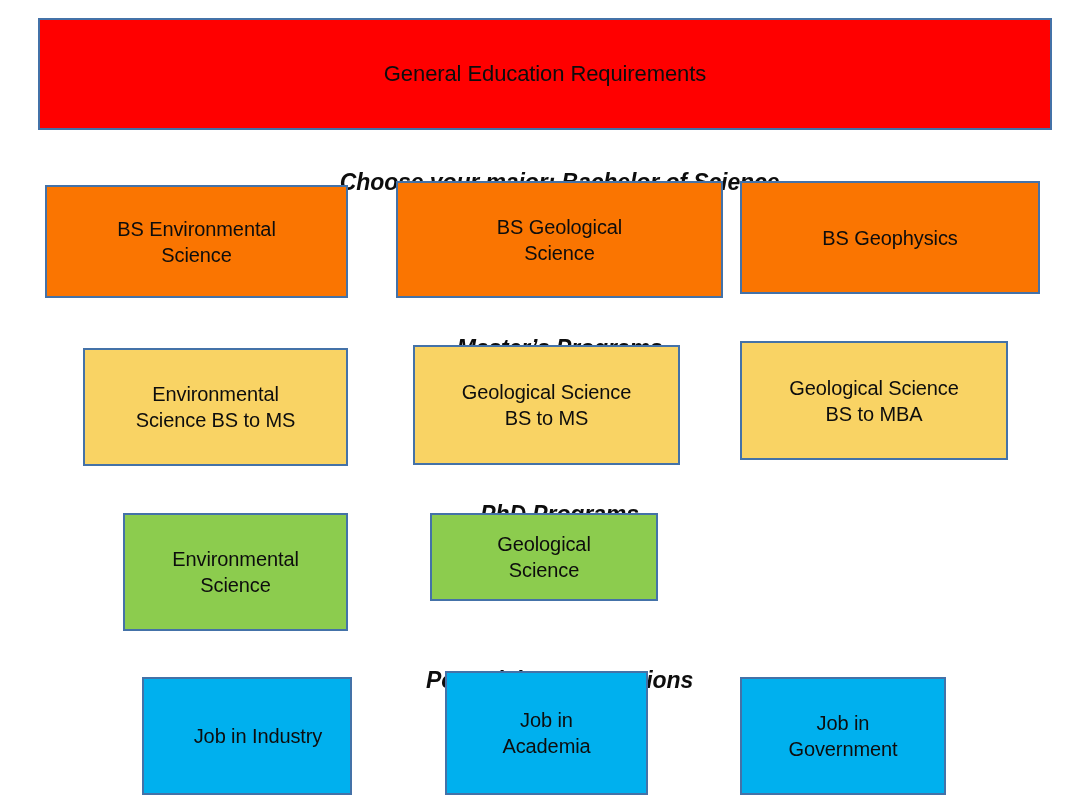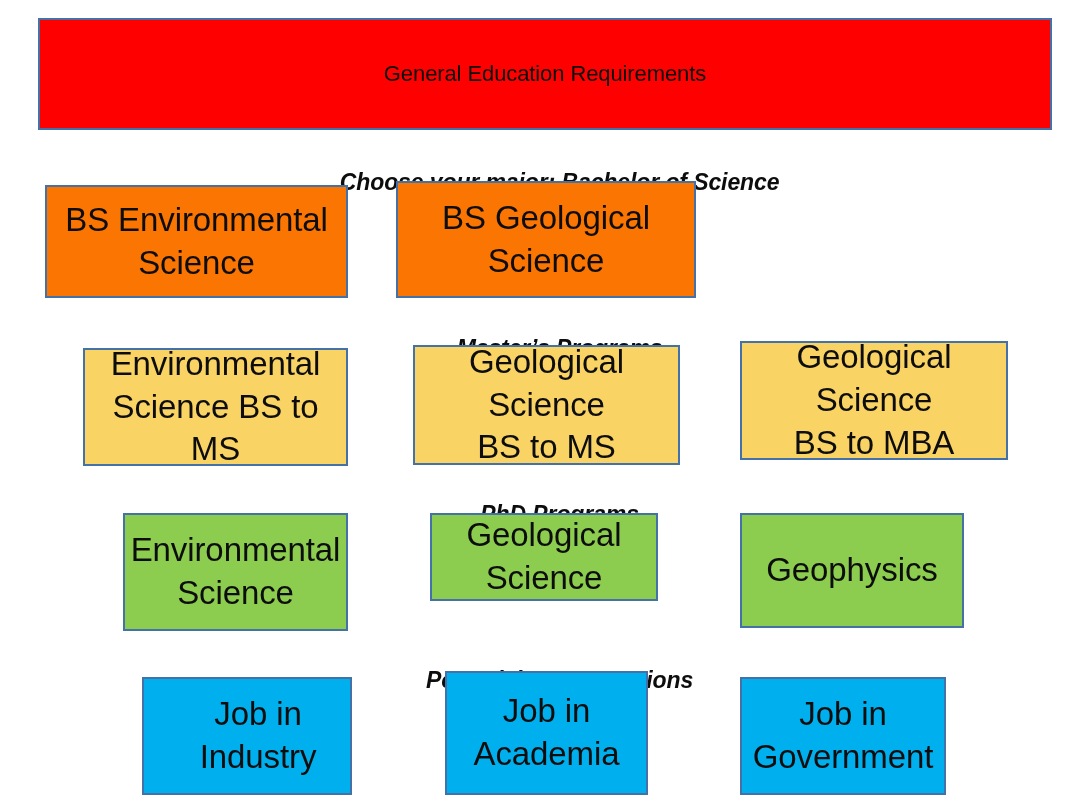--- a/index.html
+++ b/index.html
@@ -21,21 +21,21 @@
   .node {
     position: absolute;
     box-sizing: border-box;
     border: 2px solid #4472a8;
     display: flex;
     align-items: center;
     justify-content: center;
     text-align: center;
     color: #0d0d0d;
     font-family: "Liberation Sans", sans-serif;
-    font-size: 33px;
+    font-size: 20px;
     font-weight: 400;
     line-height: 1.30;
     letter-spacing: -0.1px;
     white-space: pre-line;
     padding: 2px 6px;
   }
   .node.banner {
     font-size: 22px;
   }
   .section-label {
@@ -62,23 +62,26 @@
   </div>
 
   <div class="section-label" style="left:247px; top:145px; width:600px;">
     <span>Choose your major: Bachelor of Science</span>
   </div>
 
   <div class="node" style="left:45px; top:185px; width:303px; height:113px; background:#fa7501;">
     <span>BS Environmental
 Science</span>
   </div>
-  <div class="node" style="left:396px; top:181px; width:300px; height:117px; background:#fa7501;">
+  <div class="node" style="left:396px; top:181px; width:327px; height:117px; background:#fa7501;">
     <span>BS Geological
 Science</span>
+  </div>
+  <div class="node" style="left:740px; top:181px; width:300px; height:113px; background:#fa7501;">
+    <span>BS Geophysics</span>
   </div>
 
   <div class="section-label" style="left:247px; top:311px; width:600px;">
     <span>Master’s Programs</span>
   </div>
 
   <div class="node" style="left:83px; top:348px; width:265px; height:118px; background:#f9d364;">
     <span>Environmental
 Science BS to MS</span>
   </div>
@@ -96,23 +99,20 @@
   </div>
 
   <div class="node" style="left:123px; top:513px; width:225px; height:118px; background:#8ccc4e;">
     <span>Environmental
 Science</span>
   </div>
   <div class="node" style="left:430px; top:513px; width:228px; height:88px; background:#8ccc4e;">
     <span>Geological
 Science</span>
   </div>
-  <div class="node" style="left:740px; top:513px; width:224px; height:115px; background:#8ccc4e;">
-    <span>Geophysics</span>
-  </div>
 
   <div class="section-label" style="left:247px; top:643px; width:600px;">
     <span>Potential Career Options</span>
   </div>
 
   <div class="node" style="left:142px; top:677px; width:210px; height:118px; background:#00b0ee;padding-left:28px;">
     <span>Job in Industry</span>
   </div>
   <div class="node" style="left:445px; top:671px; width:203px; height:124px; background:#00b0ee;">
     <span>Job in

